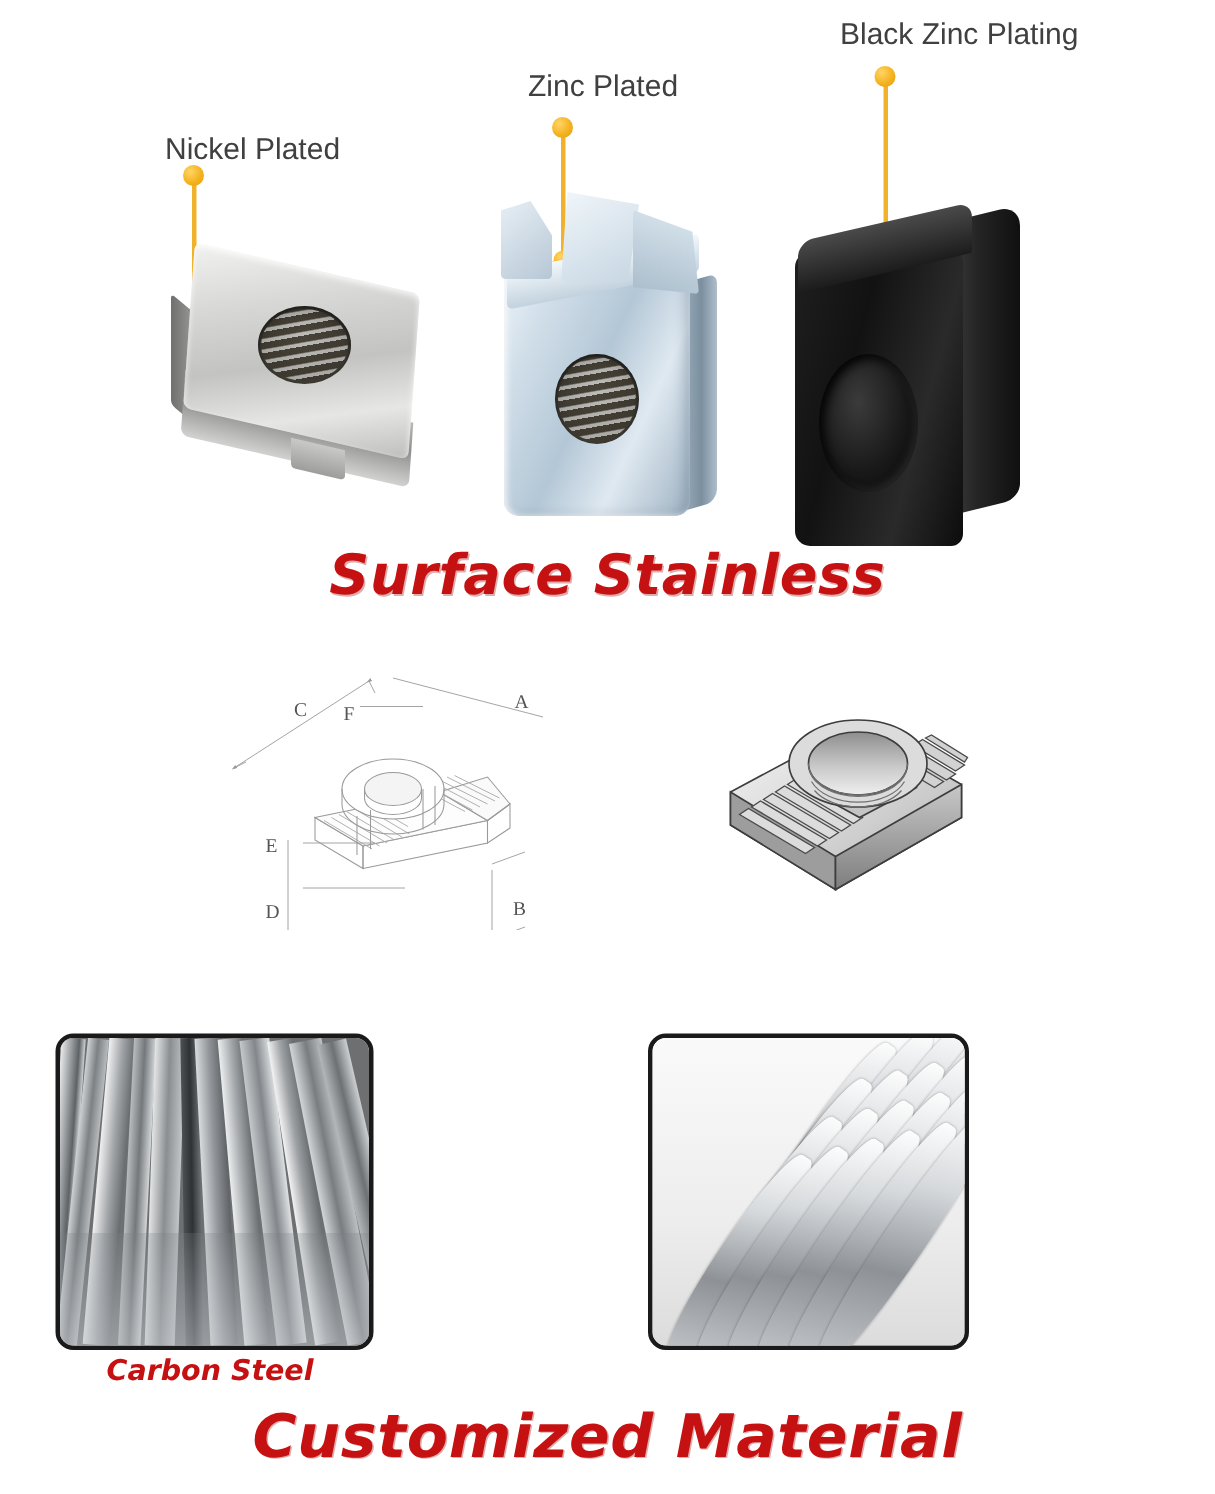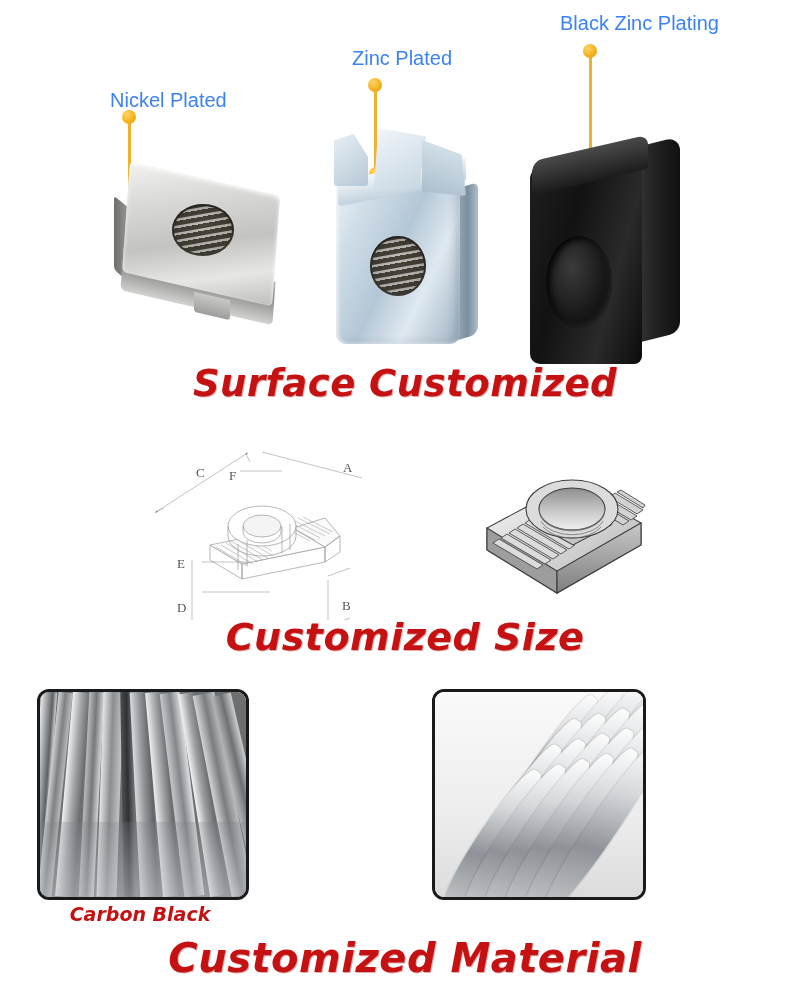--- a/index.html
+++ b/index.html
@@ -27,21 +27,21 @@
     font-weight: bold;
     font-style: italic;
     font-family: "DejaVu Sans", sans-serif;
     letter-spacing: .5px;
     white-space: nowrap;
     text-align: center;
     text-shadow: 1px 1px 0 rgba(160,20,20,.35);
   }
   .callout-label {
     position: absolute;
-    color: #3b82f6;
+    color: #404040;
     font-family: "Liberation Sans", sans-serif;
     font-size: 20px;
     font-weight: 400;
     white-space: nowrap;
   }
   .pin-line {
     position: absolute;
     width: 3px;
     background: #f0b22a;
     border-radius: 2px;
@@ -272,21 +272,21 @@
       <div class="thread-hole zinc-hole"></div>
     </div>
 
     <div class="nut black-wrap">
       <div class="black-side"></div>
       <div class="black-front"></div>
       <div class="black-top"></div>
       <div class="black-hole"></div>
     </div>
 
-    <div class="red-title" style="left:0; top:362px; width:810px; font-size:37px;">Surface Customized</div>
+    <div class="red-title" style="left:0; top:362px; width:810px; font-size:37px;">Surface Stainless</div>
   </div>
 
   <div class="abs" style="left:0;top:430px;width:810px;height:235px;">
 
     <svg class="tech-drawing" viewBox="0 0 270 180" width="270" height="180" style="top:10px;">
       <g fill="none" stroke="#9a9a9a" stroke-width="0.7">
 
         <path d="M60 105 L60 120 L92 139 L92 124 Z"></path>
         <path d="M92 139 L175 122 L175 107 L92 124 Z"></path>
         <path d="M60 105 L92 124 L175 107 L143 88 Z" fill="#fdfdfd"></path>
@@ -408,21 +408,20 @@
         <ellipse cx="127" cy="64" rx="33" ry="21" fill="url(#mbore)"></ellipse>
         <g stroke="#6f6f6f" stroke-width="0.8" fill="none">
           <path d="M94 64 A33 21 0 0 0 160 64"></path>
           <path d="M95 70 A33 21 0 0 0 159 70"></path>
           <path d="M96 76 A33 21 0 0 0 158 76"></path>
           <path d="M98 82 A33 21 0 0 0 156 82"></path>
         </g>
       </g>
     </svg>
 
-    <div class="red-title" style="left:0; top:185px; width:810px; font-size:38px;">Customized Size</div>
   </div>
 
   <div class="abs" style="left:0;top:665px;width:810px;height:331px;">
 
     <div class="photo-frame photo-carbon" style="top:24px;">
       <div class="bars-flat">
         <div class="strip" style="left:-6px;top:0;width:16px;height:205px;transform:rotate(4deg);"></div>
         <div class="strip" style="left:8px;top:0;width:14px;height:205px;transform:rotate(6deg);background:linear-gradient(90deg,#cfd2d4,#7e8184,#b9bcbe);"></div>
         <div class="strip" style="left:24px;top:0;width:18px;height:205px;transform:rotate(5deg);background:linear-gradient(90deg,#f0f1f2,#a3a6a9,#686b6e);"></div>
         <div class="strip" style="left:44px;top:0;width:15px;height:205px;transform:rotate(3deg);background:linear-gradient(90deg,#babdbf,#75787b,#d4d7d9);"></div>
@@ -430,21 +429,21 @@
         <div class="strip" style="left:82px;top:0;width:12px;height:205px;transform:rotate(-1deg);background:linear-gradient(90deg,#4e5154,#2f3235,#6b6e71);"></div>
         <div class="strip" style="left:95px;top:0;width:18px;height:205px;transform:rotate(-3deg);background:linear-gradient(90deg,#d9dcde,#93969a,#5f6265);"></div>
         <div class="strip" style="left:114px;top:0;width:16px;height:205px;transform:rotate(-5deg);background:linear-gradient(90deg,#eceeef,#aaadb0,#717477);"></div>
         <div class="strip" style="left:132px;top:0;width:20px;height:205px;transform:rotate(-7deg);background:linear-gradient(90deg,#c6c9cb,#83868a,#dfe2e4);"></div>
         <div class="strip" style="left:154px;top:0;width:17px;height:205px;transform:rotate(-9deg);background:linear-gradient(90deg,#f2f3f4,#9ea1a4,#6a6d70);"></div>
         <div class="strip" style="left:172px;top:0;width:22px;height:205px;transform:rotate(-11deg);background:linear-gradient(90deg,#d3d6d8,#7a7d80,#bec1c3);"></div>
         <div class="strip" style="left:194px;top:0;width:20px;height:205px;transform:rotate(-13deg);background:linear-gradient(90deg,#b4b7ba,#6e7174,#cdd0d2);"></div>
         <div class="strip" style="left:0;top:130px;width:210px;height:76px;background:linear-gradient(180deg,rgba(120,124,128,.25),rgba(190,194,198,.55));transform:none;"></div>
       </div>
     </div>
-    <div class="caption" style="left:37px; top:238px; width:206px;">Carbon Black</div>
+    <div class="caption" style="left:37px; top:238px; width:206px;">Carbon Steel</div>
 
     <div class="photo-frame photo-stainless" style="top:24px;">
       <div class="bars-round">
         <div class="rod" style="left:96px;top:-10px;width:28px;height:175px;transform:rotate(34deg);"></div>
         <div class="rod" style="left:118px;top:-18px;width:28px;height:185px;transform:rotate(34deg);"></div>
         <div class="rod" style="left:140px;top:-24px;width:28px;height:195px;transform:rotate(34deg);"></div>
         <div class="rod" style="left:162px;top:-28px;width:28px;height:205px;transform:rotate(34deg);"></div>
         <div class="rod" style="left:80px;top:14px;width:28px;height:175px;transform:rotate(34deg);"></div>
         <div class="rod" style="left:102px;top:8px;width:28px;height:182px;transform:rotate(34deg);"></div>
         <div class="rod" style="left:124px;top:2px;width:28px;height:190px;transform:rotate(34deg);"></div>

